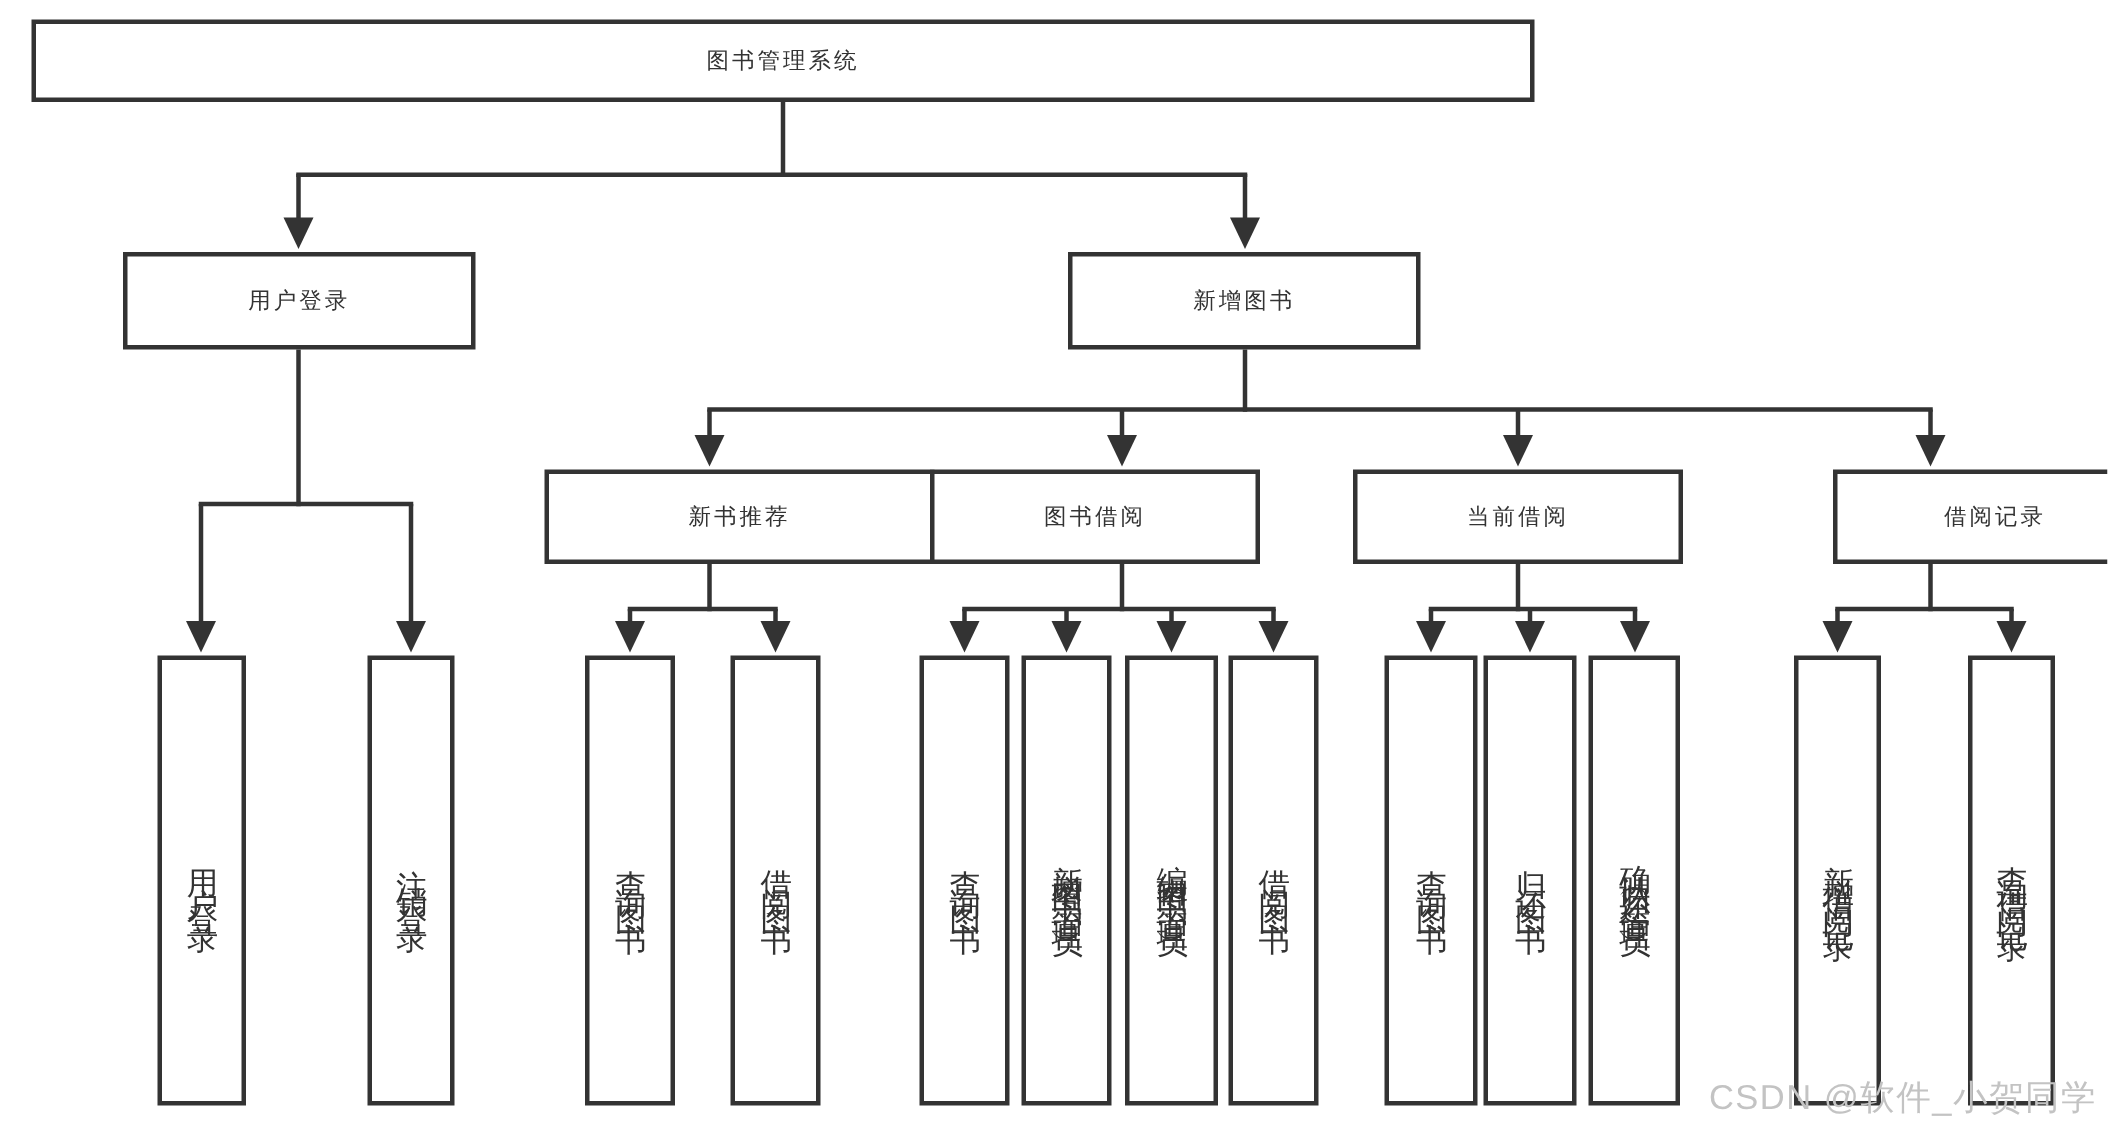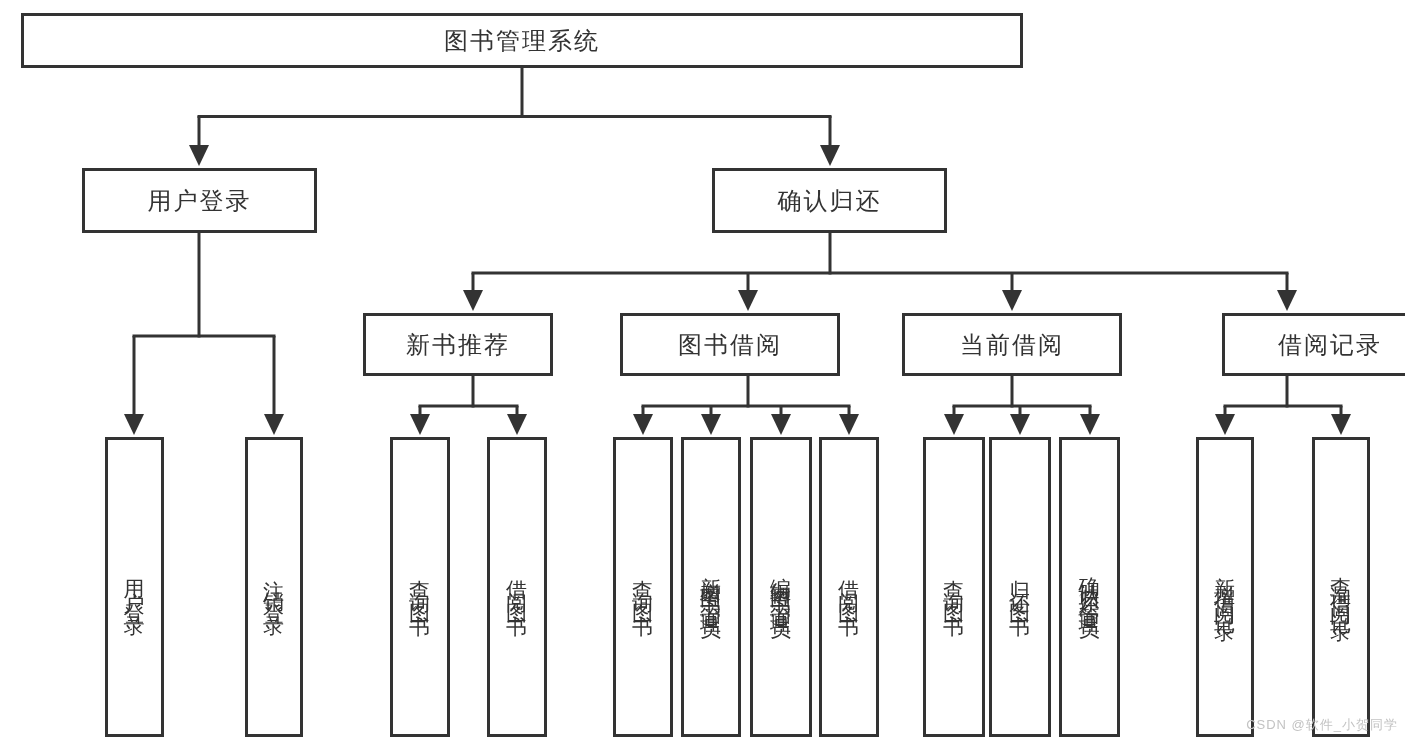--- a/index.html
+++ b/index.html
@@ -15,35 +15,35 @@
   .node{
     position:absolute;
     box-sizing:border-box;
     border:3px solid #333333;
     background:#ffffff;
     display:flex;
     align-items:center;
     justify-content:center;
     text-align:center;
   }
-  .hnode{font-size:24px;letter-spacing:2px;}
+  .hnode{font-size:15px;letter-spacing:2px;}
   .vnode{font-size:21px;}
   .vtext{
     writing-mode:vertical-rl;
     text-orientation:mixed;
     line-height:1;
     white-space:nowrap;
   }
   .sp4{letter-spacing:12px;}
   .sp6{letter-spacing:9px;}
   .sp9{letter-spacing:6px;}
   #watermark{
     position:absolute;
     right:7px;top:716px;
-    font-size:13px;
+    font-size:23px;
     color:#c3c3c3;
     letter-spacing:1px;
     white-space:nowrap;
   }
 </style>
 </head>
 <body>
 
 <div id="stage">
 
@@ -114,24 +114,24 @@
   </svg>
 
   <div class="node hnode" style="left:21px;top:13px;width:1002px;height:55px;">
     <span>图书管理系统</span>
   </div>
 
   <div class="node hnode" style="left:82px;top:168px;width:235px;height:65px;">
     <span>用户登录</span>
   </div>
   <div class="node hnode" style="left:712px;top:168px;width:235px;height:65px;">
-    <span>确认归还</span>
+    <span>新增图书</span>
   </div>
 
-  <div class="node hnode" style="left:363px;top:313px;width:190px;height:63px;">
+  <div class="node hnode" style="left:363px;top:313px;width:260px;height:63px;">
     <span>新书推荐</span>
   </div>
   <div class="node hnode" style="left:620px;top:313px;width:220px;height:63px;">
     <span>图书借阅</span>
   </div>
   <div class="node hnode" style="left:902px;top:313px;width:220px;height:63px;">
     <span>当前借阅</span>
   </div>
   <div class="node hnode" style="left:1179px;top:313px;width:216px;height:63px;margin-left:43px;">
     <span>借阅记录</span>

